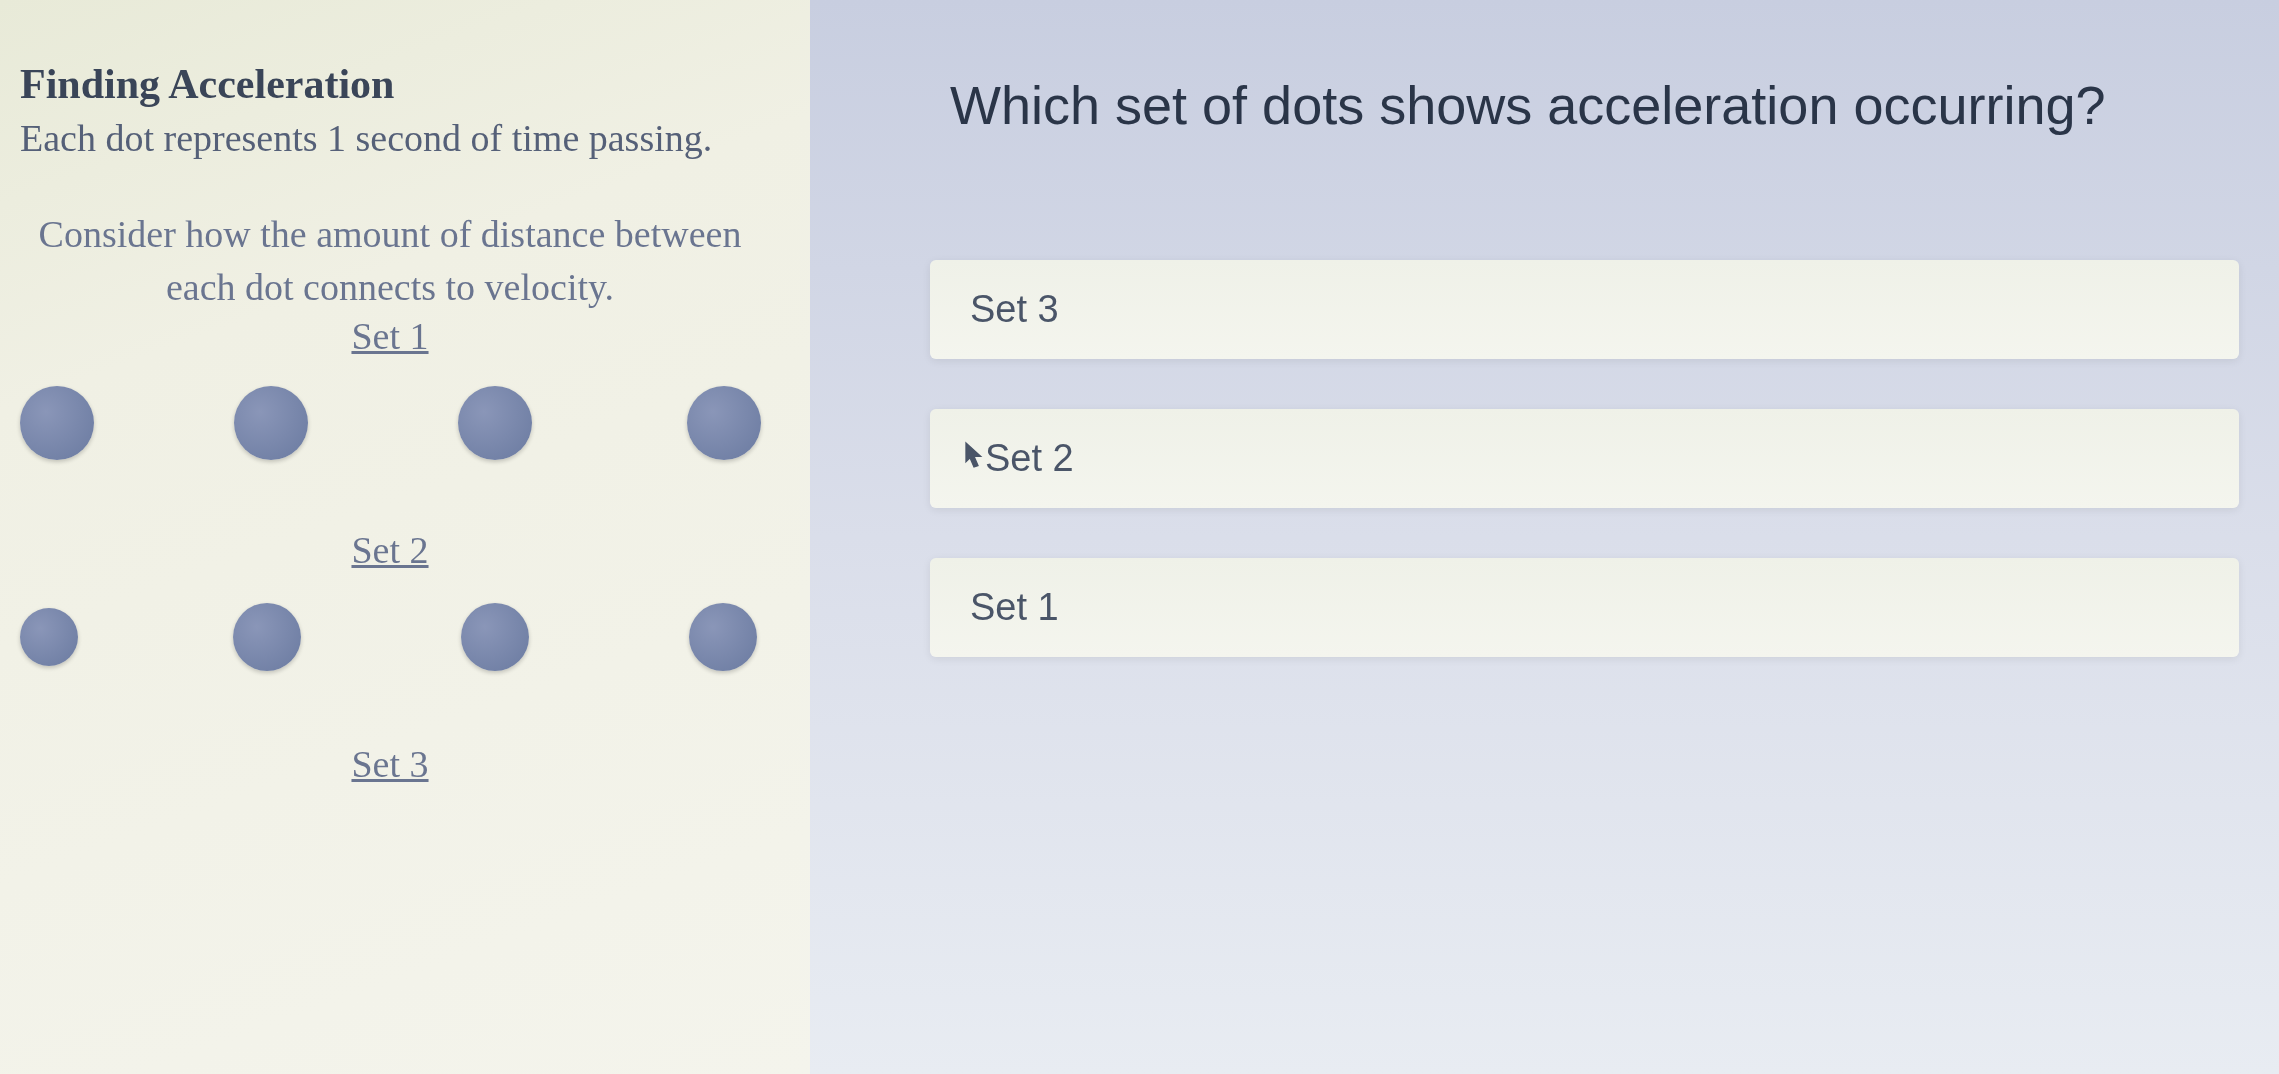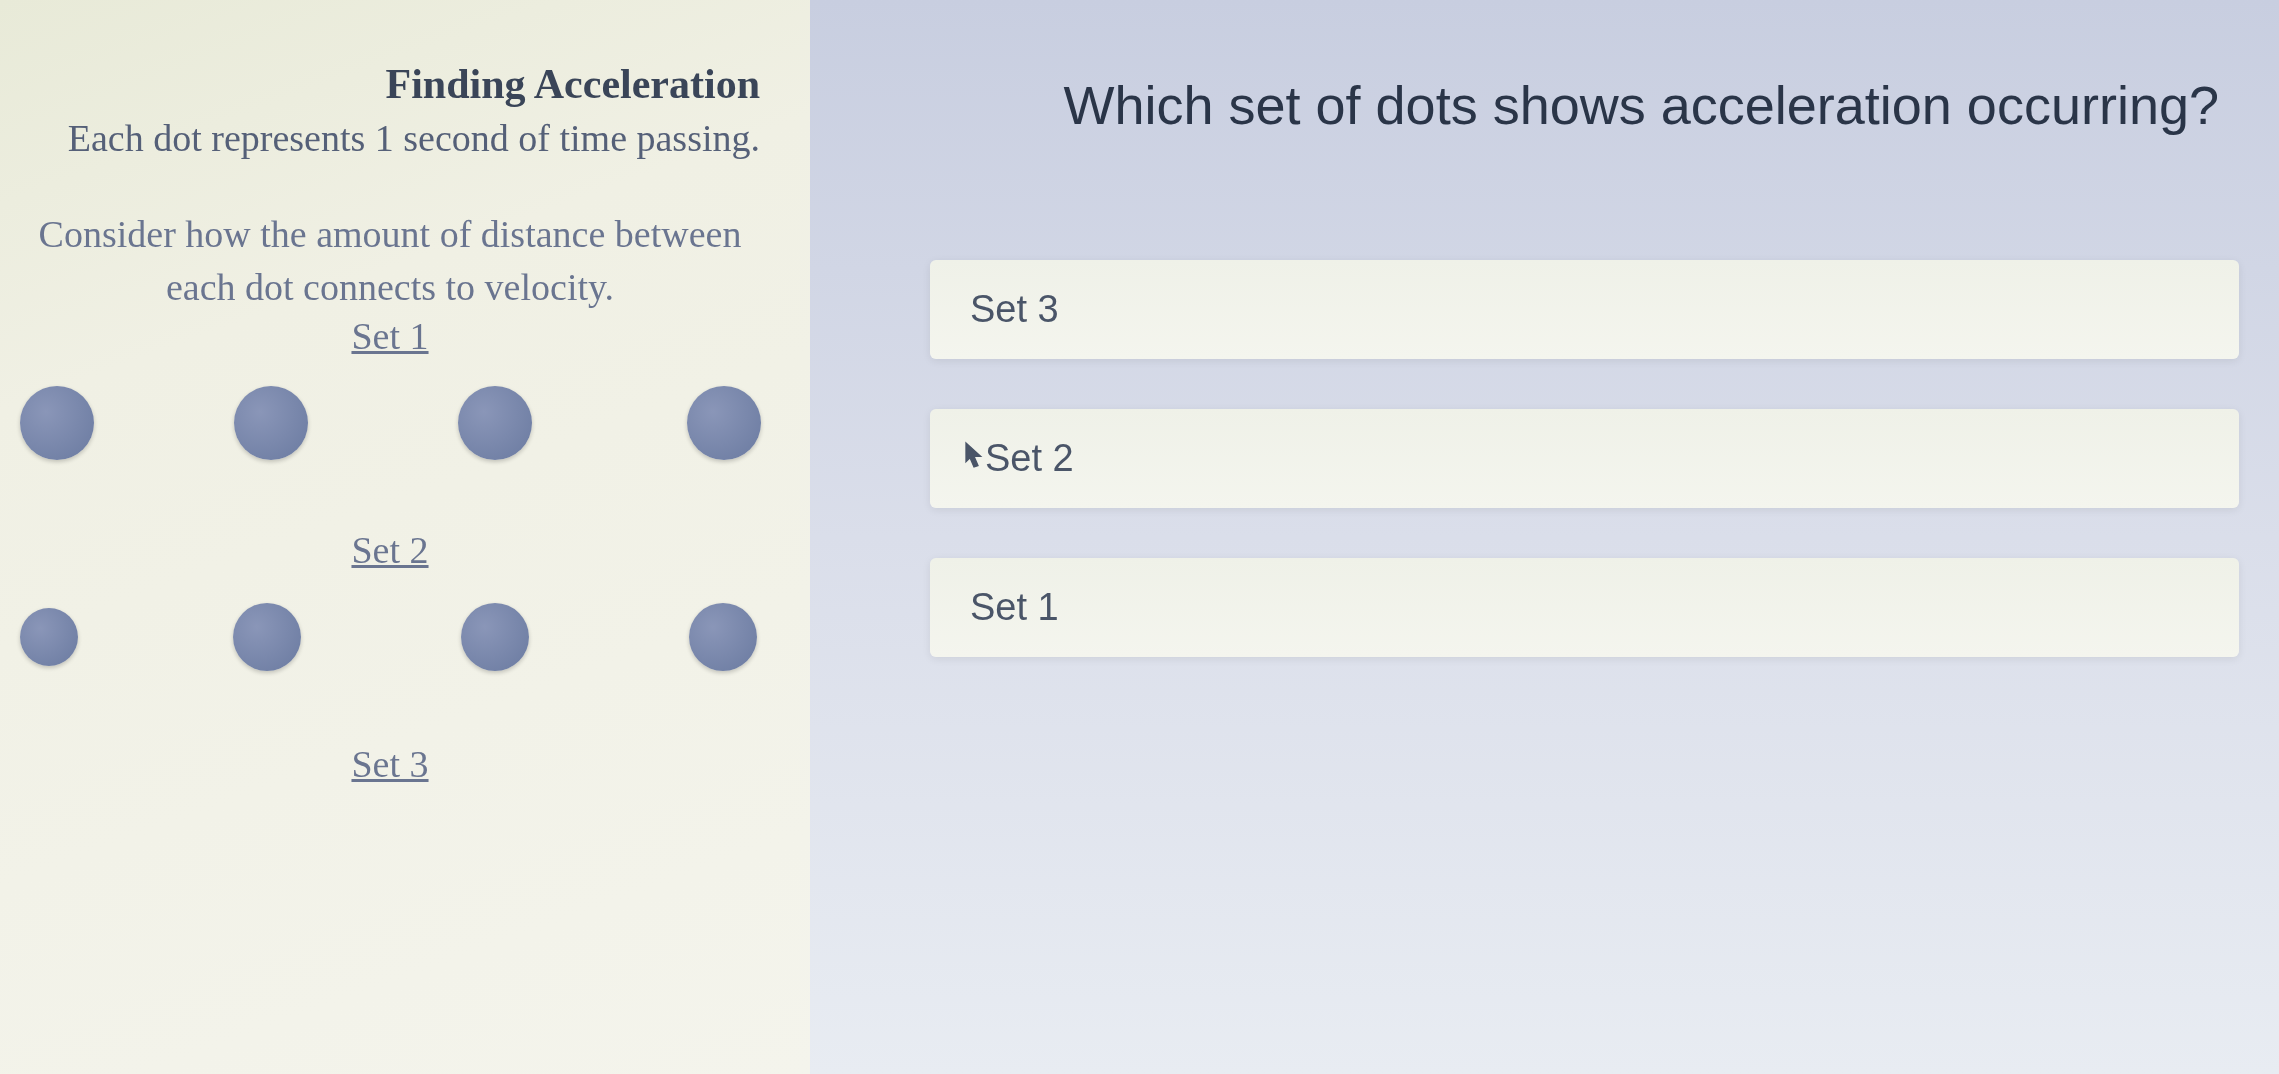--- a/index.html
+++ b/index.html
@@ -19,21 +19,21 @@
     
     .left-panel {
       width: 810px;
       height: 100%;
       background: linear-gradient(160deg, #e8ead8 0%, #f0f0e4 30%, #f4f4ec 100%);
       padding: 60px 30px 30px 0;
       position: relative;
     }
     
     .title-block {
-      text-align: right;
+      text-align: left;
       padding: 0 20px;
     }
     
     .title-main {
       font-size: 42px;
       font-weight: bold;
       color: #3a4558;
       margin-bottom: 8px;
     }
     
@@ -102,21 +102,21 @@
     .right-panel {
       flex: 1;
       height: 100%;
       padding: 70px 40px 40px 120px;
       background: linear-gradient(180deg, #c8cee0 0%, #dadeea 50%, #e8ecf2 100%);
     }
     
     .question-text {
       font-size: 54px;
       color: #2a3548;
-      text-align: right;
+      text-align: left;
       line-height: 1.3;
       margin-bottom: 120px;
       font-family: Arial, sans-serif;
       padding: 0 20px;
     }
     
     .answer-options {
       display: flex;
       flex-direction: column;
       gap: 50px;

